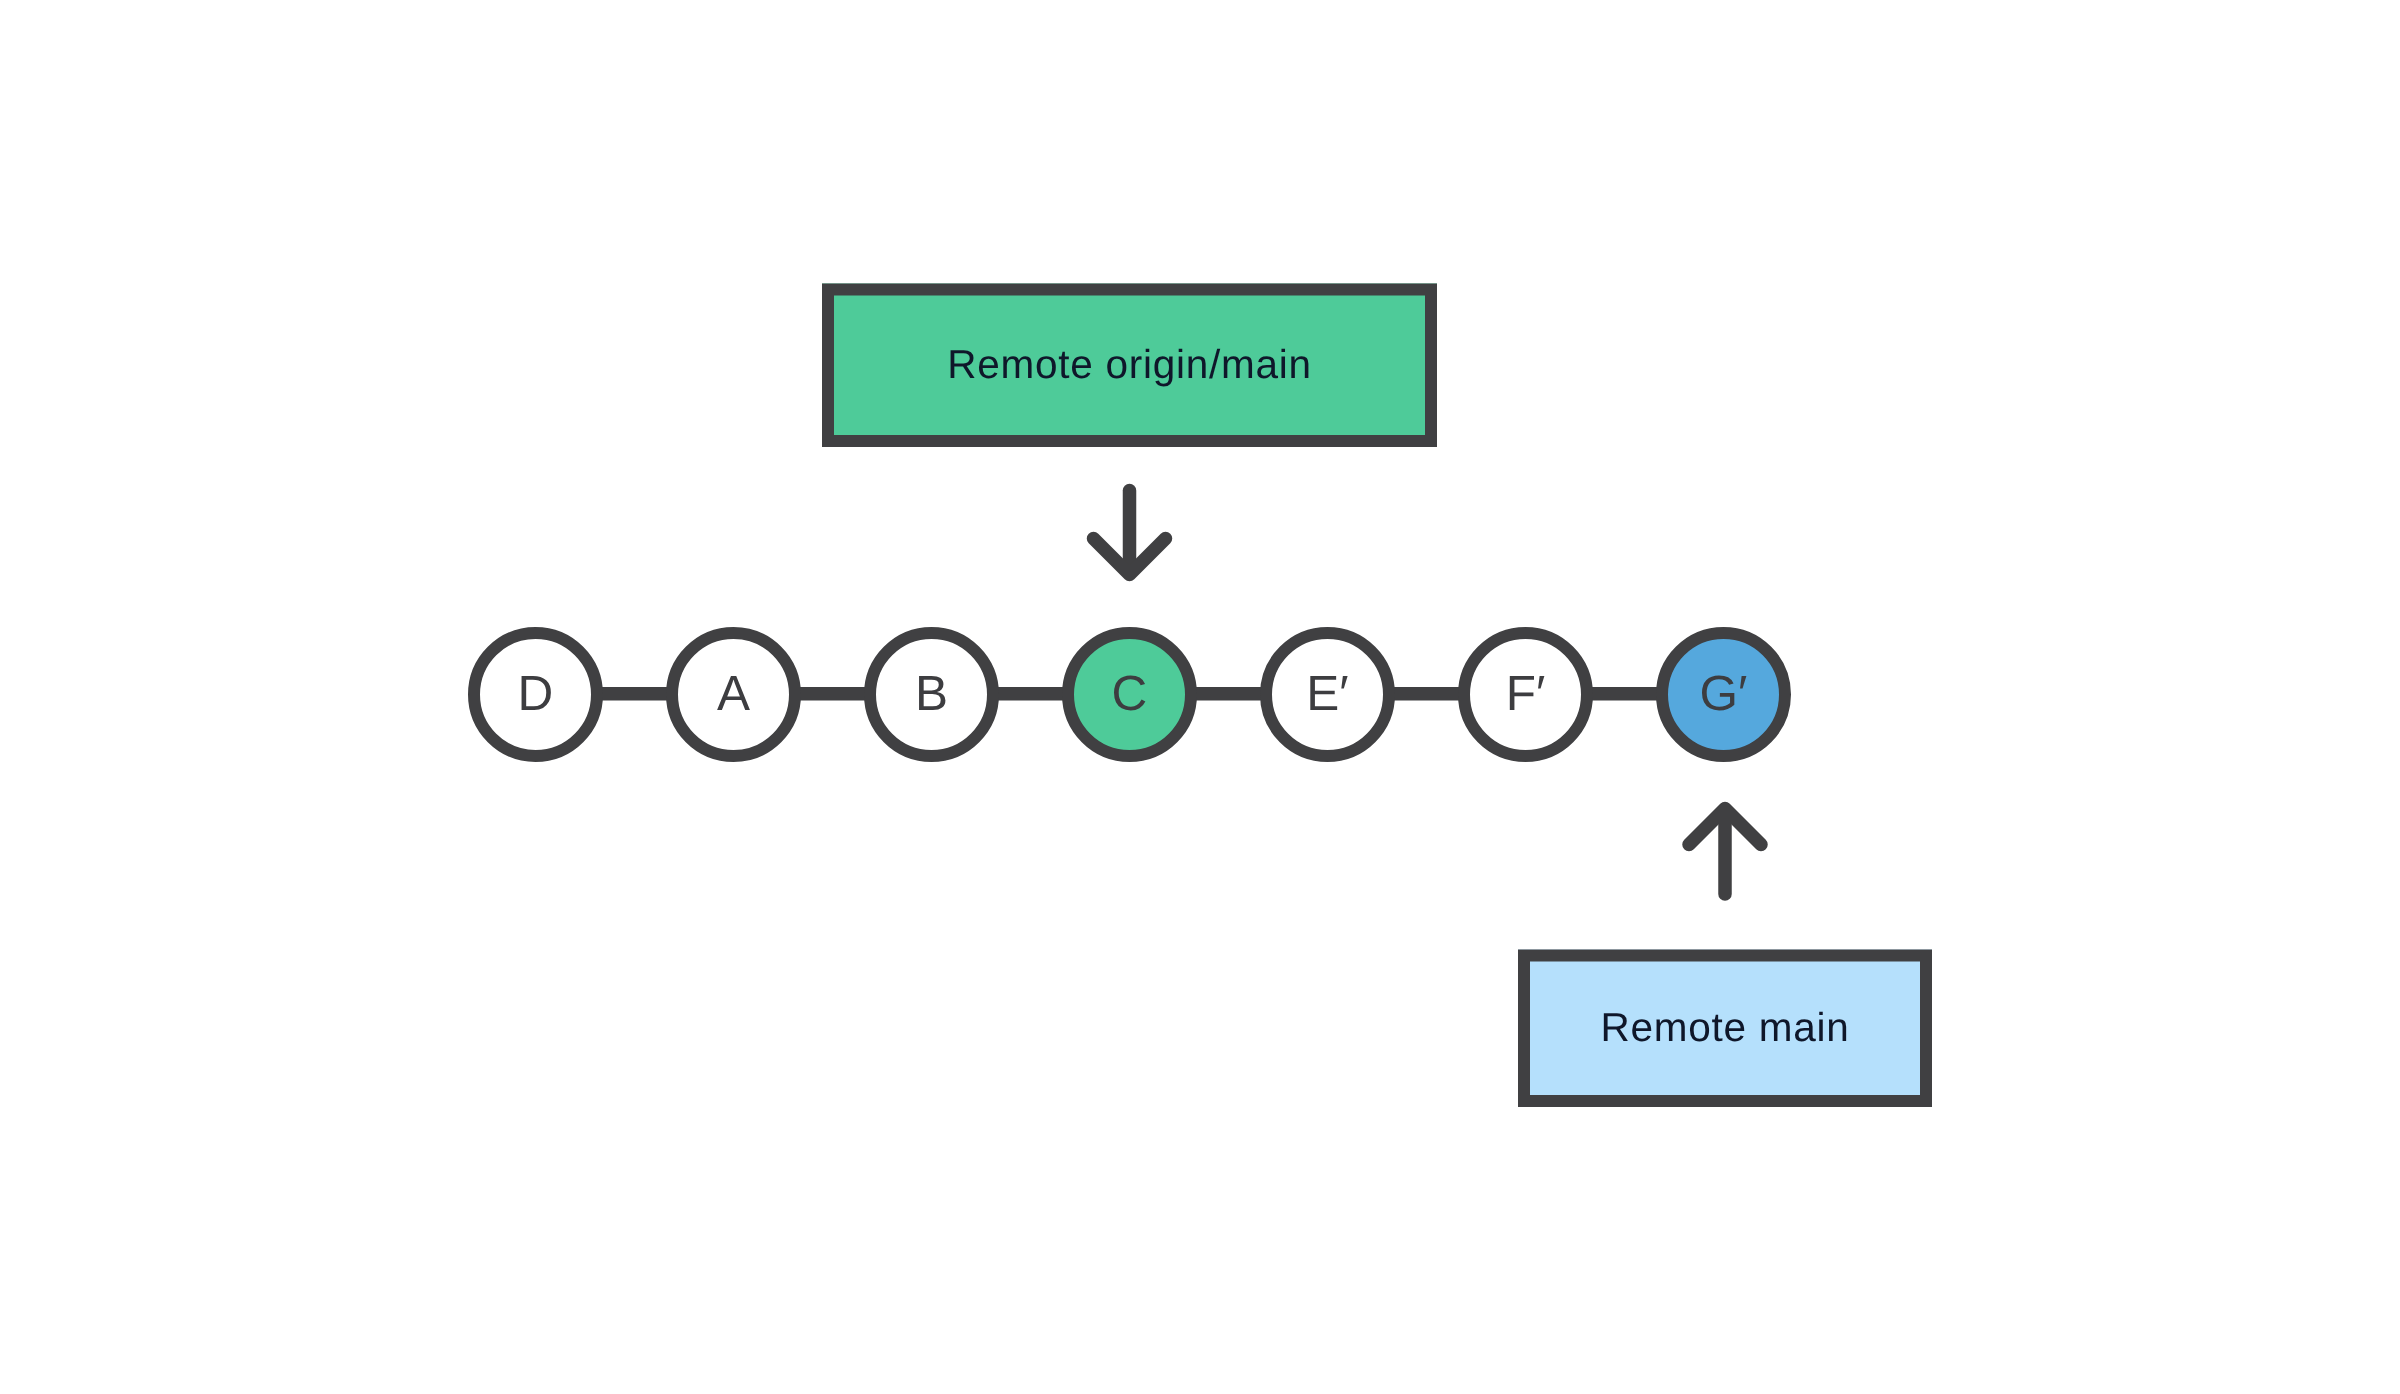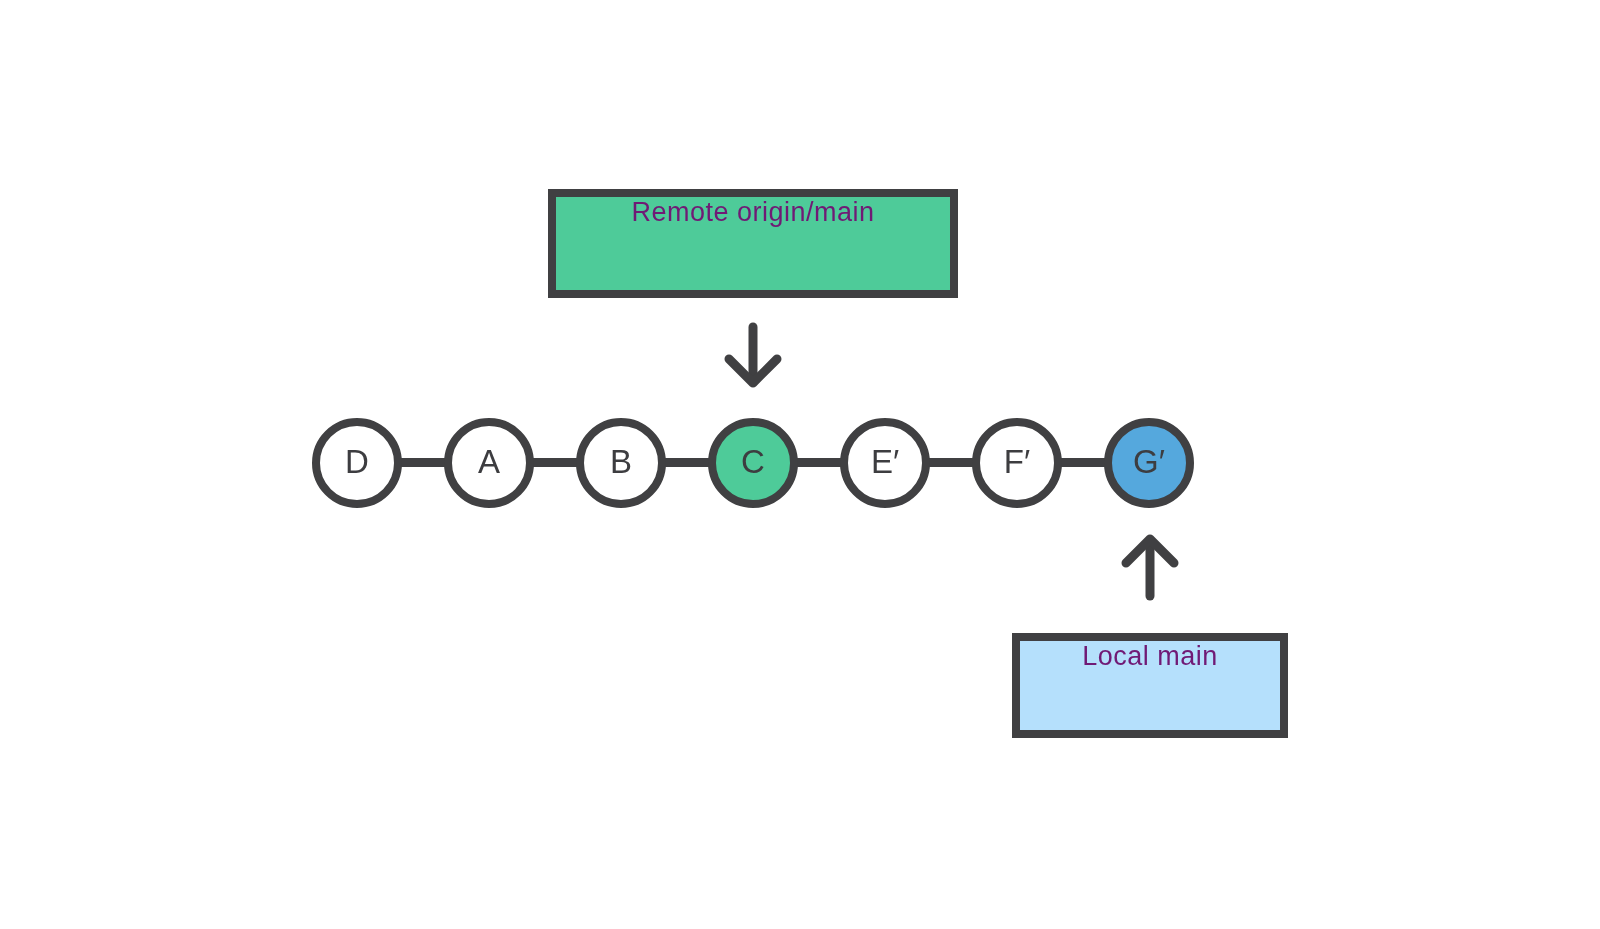--- a/index.html
+++ b/index.html
@@ -8,25 +8,25 @@
     font-family: "Liberation Sans", "DejaVu Sans", sans-serif;
     width: 1600px; height: 929px; overflow: hidden;
   }
   .scene {
     position: relative;
     width: 1600px; height: 929px;
     background: #ffffff;
   }
   .branch-box {
     position: absolute;
-    display: flex; align-items: flex-start; justify-content: center;
+    display: flex; align-items: center; justify-content: center;
     border: 8px solid #404042;
     font-size: 27px;
     letter-spacing: 0.5px;
-    color: #701a75;
+    color: #0f172a;
   }
   .branch-box.remote { left: 548px; top: 189px; width: 410px; height: 109px; }
   .branch-box.local  { left: 1012px; top: 633px; width: 276px; height: 105px; }
   .arrow-svg { position: absolute; width: 60px; height: 72px; }
   .arrow-svg.down { left: 723px; top: 320px; }
   .arrow-svg.up   { left: 1120px; top: 530px; }
   .chain-line {
     position: absolute;
     left: 357px; top: 458px; width: 792px; height: 9px;
     background: #404042;
@@ -91,16 +91,16 @@
   <div class="commit-node n6" style="background-color: rgb(85, 168, 221);">
     <span class="commit-label">G′</span>
   </div>
 
   <svg class="arrow-svg up" viewBox="0 0 60 72" fill="none" stroke-width="9" stroke-linecap="round" stroke-linejoin="round" style="stroke: rgb(64, 64, 66);">
     <line x1="30" y1="10" x2="30" y2="66"></line>
     <polyline points="6,33 30,9 54,33"></polyline>
   </svg>
 
   <div class="branch-box local" style="background-color: rgb(181, 224, 252); border-color: rgb(64, 64, 66);">
-    <span>Local main</span>
+    <span>Remote main</span>
   </div>
 
 </div>
 
 </body></html>

